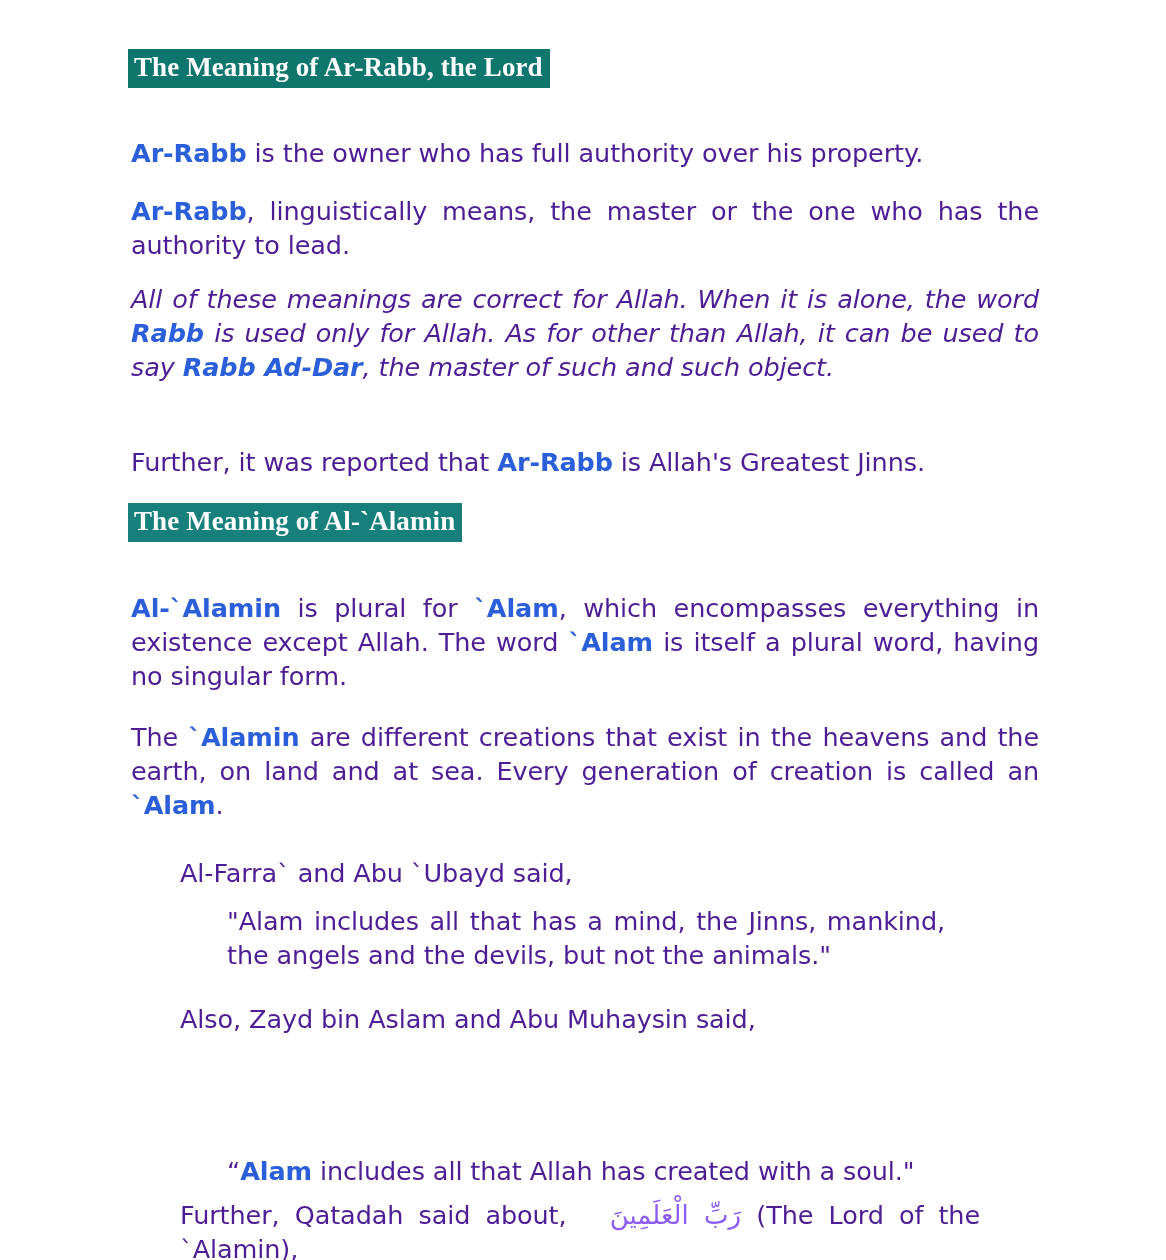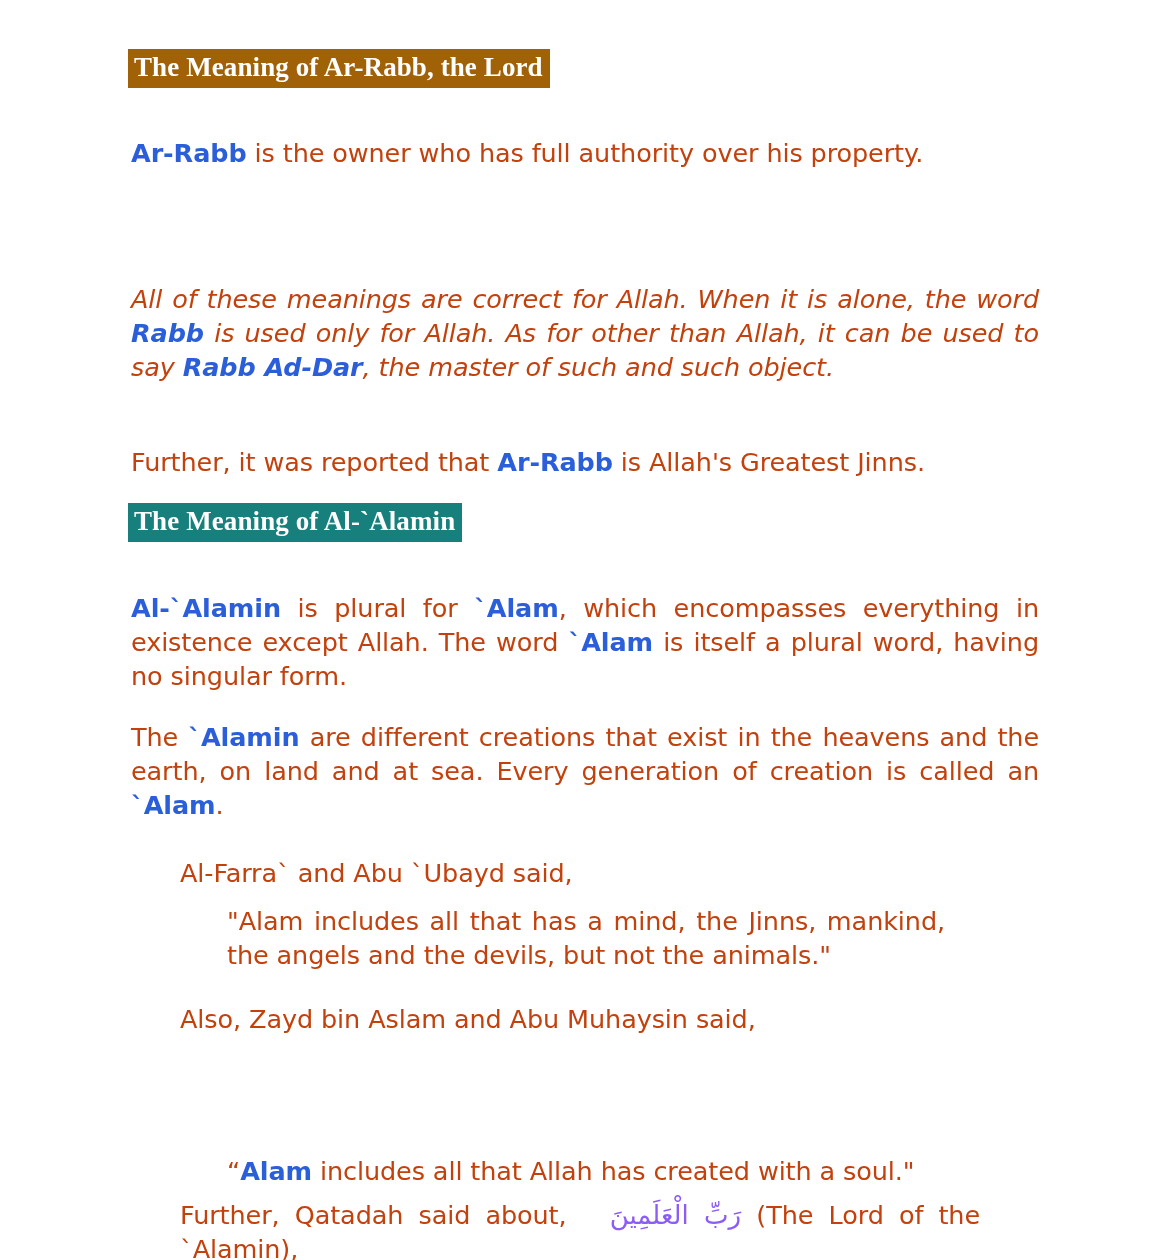--- a/index.html
+++ b/index.html
@@ -64,45 +64,46 @@
     font-weight: bold;
   }
   .arabic {
     color: #cc0000;
     font-family: "DejaVu Sans", "Liberation Sans", sans-serif;
     font-size: 26px;
     direction: rtl;
     unicode-bidi: isolate;
     font-weight: normal;
   }
-  .plain { color: #c2410c; font-weight: normal; }
+  .plain { color: #4c1d95; font-weight: normal; }
 
   
   #p1 { top: 110px; }
   #p2 { top: 168px; }
   #p3 { top: 256px; font-style: italic; }
   #p4 { top: 419px; }
   #p5 { top: 565px; }
   #p6 { top: 694px; }
   #q1 { top: 820px; margin-top: 36px; }
   #q2 { top: 878px; }
   #q3 { top: 976px; }
   #q4 { top: 1128px; }
   #q5 { top: 1172px; }
 </style>
 </head>
 <body style="background: rgb(255, 255, 255);">
 
 <div class="page">
 
   <div class="heading-wrap" id="heading-1-wrap">
-    <h2 class="section-heading" style="background: #a16207; color: rgb(255, 255, 255); text-align: right;">The Meaning of Ar-Rabb, the Lord</h2>
+    <h2 class="section-heading" style="background: #0f766e; color: rgb(255, 255, 255); text-align: right;">The Meaning of Ar-Rabb, the Lord</h2>
   </div>
 
   <p class="body-block lvl0" id="p1"><span class="term" style="color: rgb(43, 95, 217);">Ar-Rabb</span><span class="plain"> is the owner who has full authority over his property.</span></p>
+  <p class="body-block lvl0" id="p2"><span class="term" style="color: rgb(43, 95, 217);">Ar-Rabb</span><span class="plain">, linguistically means, the master or the one who has the authority to lead.</span></p>
   <p class="body-block lvl0" id="p3"><span class="plain">All of these meanings are correct for Allah. When it is alone, the word </span><span class="term" style="color: rgb(43, 95, 217);">Rabb</span><span class="plain"> is used only for Allah. As for other than Allah, it can be used to say </span><span class="term" style="color: rgb(43, 95, 217);">Rabb Ad-Dar</span><span class="plain">, the master of such and such object.</span></p>
   <p class="body-block lvl0" id="p4"><span class="plain">Further, it was reported that </span><span class="term" style="color: rgb(43, 95, 217);">Ar-Rabb</span><span class="plain"> is Allah's Greatest Jinns.</span></p>
 
   <div class="heading-wrap" id="heading-2-wrap">
     <h2 class="section-heading" style="background: rgb(23, 128, 125); color: rgb(255, 255, 255);">The Meaning of Al-`Alamin</h2>
   </div>
 
   <p class="body-block lvl0" id="p5"><span class="term" style="color: rgb(43, 95, 217);">Al-`Alamin</span><span class="plain"> is plural for </span><span class="term" style="color: rgb(43, 95, 217);">`Alam</span><span class="plain">, which encompasses everything in existence except Allah. The word </span><span class="term" style="color: rgb(43, 95, 217);">`Alam</span><span class="plain"> is itself a plural word, having no singular form.</span></p>
   <p class="body-block lvl0" id="p6"><span class="plain">The </span><span class="term" style="color: rgb(43, 95, 217);">`Alamin</span><span class="plain"> are different creations that exist in the heavens and the earth, on land and at sea. Every generation of creation is called an </span><span class="term" style="color: rgb(43, 95, 217);">`Alam</span><span class="plain">.</span></p>
   <p class="body-block lvl1 noj" id="q1"><span class="plain">Al-Farra` and Abu `Ubayd said,</span></p>

